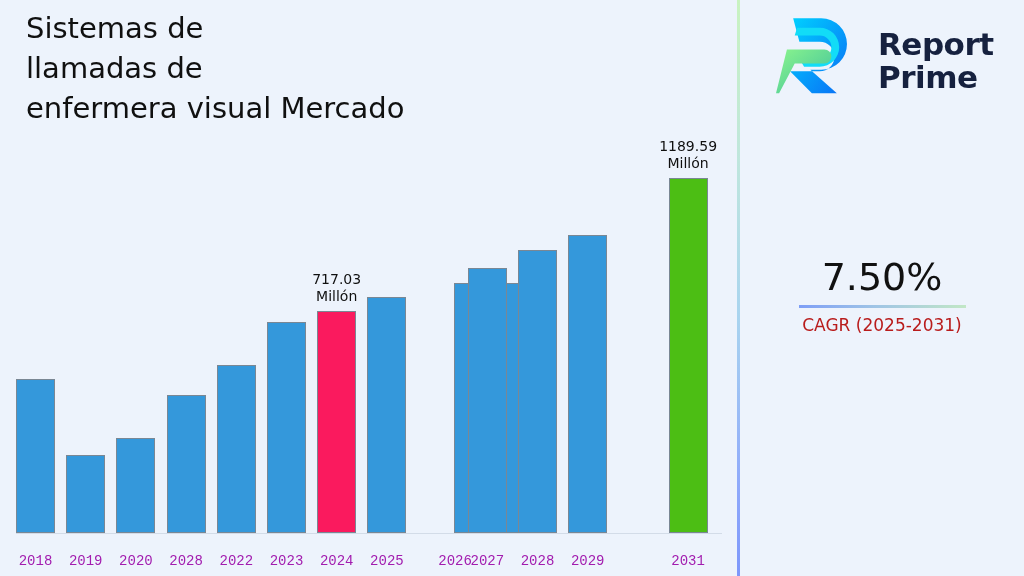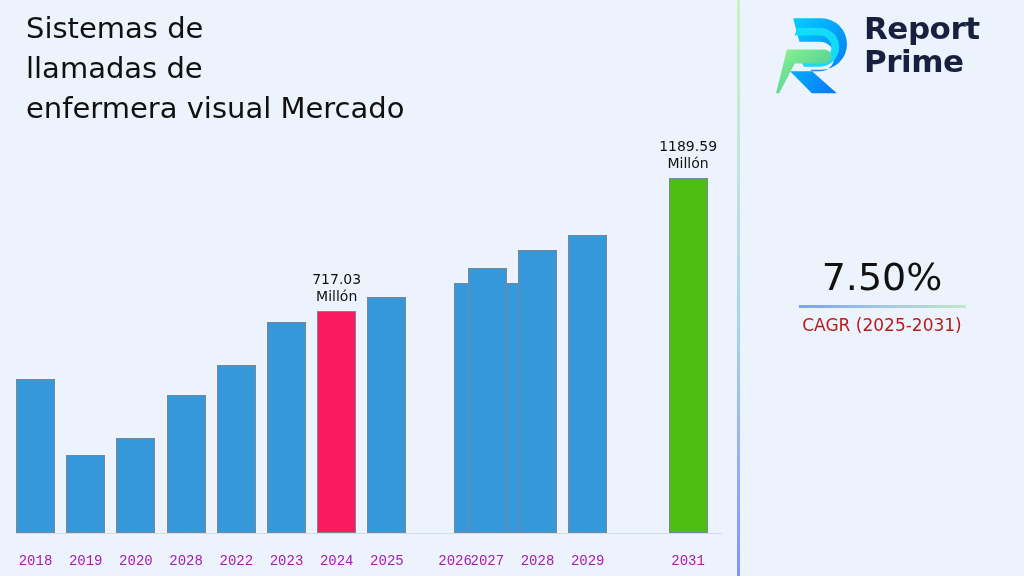--- a/index.html
+++ b/index.html
@@ -116,22 +116,22 @@
     width: 284px;
     height: 576px;
     background: #edf3fc;
   }
 
   #brand-logo {
     position: absolute;
     left: 36px;
     top: 12px;
     display: flex;
-    align-items: flex-start;
-    gap: 10px;
+    align-items: flex-end;
+    gap: 24px;
   }
   #brand-mark { width: 78px; height: 82px; display: block; }
   #brand-wordmark {
     font-size: 31px;
     line-height: 33px;
     font-weight: 700;
     color: #16213f;
     white-space: pre-line;
     letter-spacing: -0.5px;
   }

